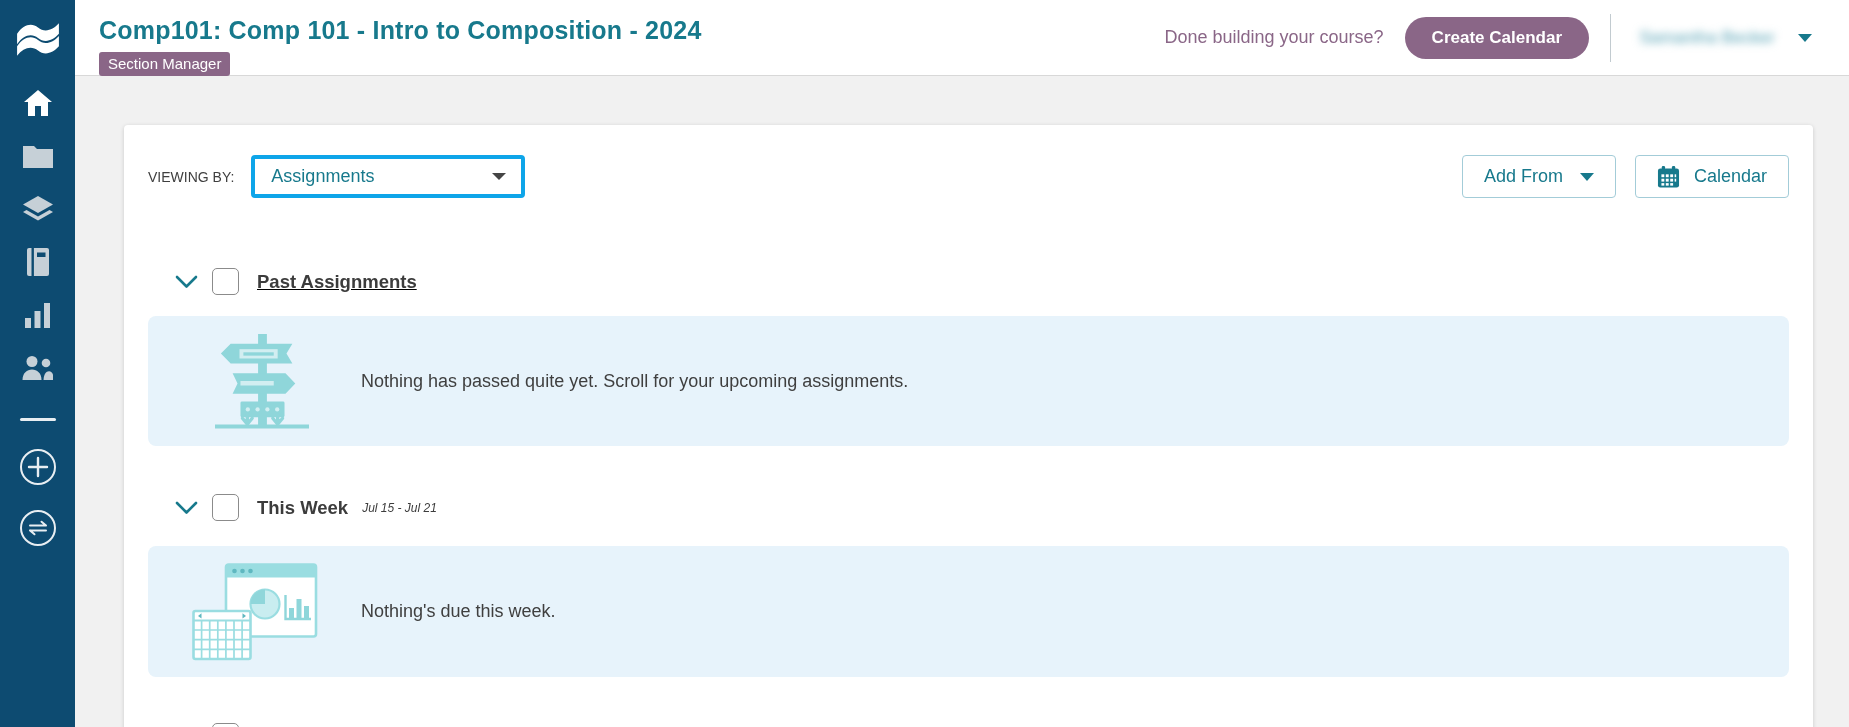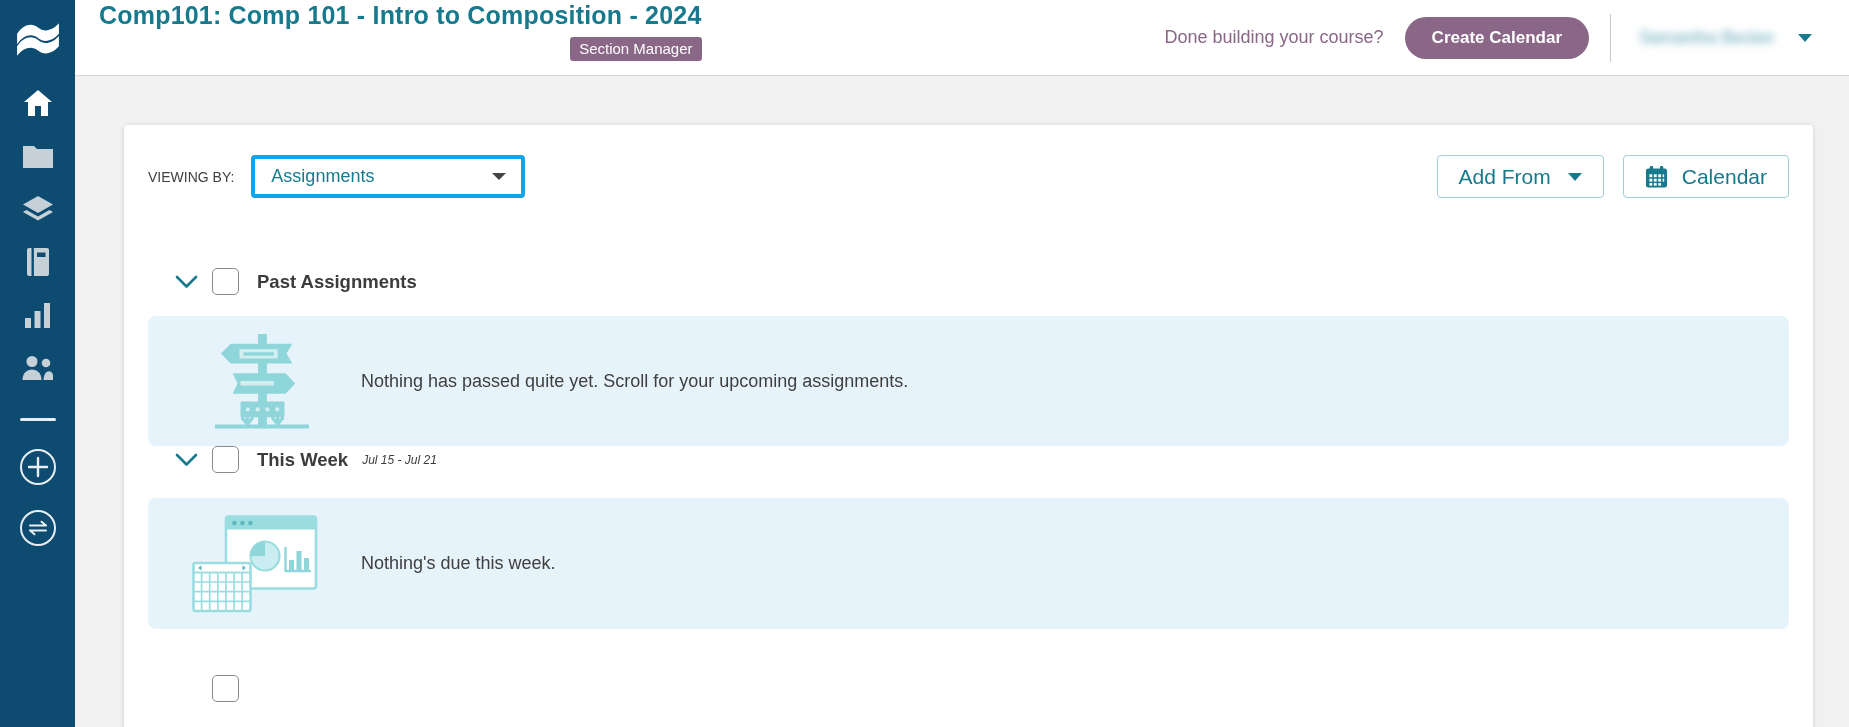--- a/index.html
+++ b/index.html
@@ -15,21 +15,21 @@
   .nav-icon { width:32px; height:30px; display:flex; align-items:center; justify-content:center; cursor:pointer; }
   .nav-divider { width:36px; height:3px; background:#e8eef2; border-radius:2px; margin:12px 0 4px; }
   .circle-btn { width:38px; height:38px; display:flex; align-items:center; justify-content:center; cursor:pointer; }
 
   
   .content { flex:1; display:flex; flex-direction:column; min-width:0; }
 
   
   .header { height:76px; background:#fff; border-bottom:1px solid #d8d8d8;
     display:flex; align-items:center; padding:0 33px 0 24px; flex-shrink:0; }
-  .header-left { align-self:flex-start; padding-top:1px;text-align:right; }
+  .header-left { align-self:flex-start; padding-top:16px; }
   .course-title { color:#17798c; font-size:25px; font-weight:700; letter-spacing:.2px; }
   .role-badge { display:inline-block; margin-top:7px; background:#8a6687; color:#fff;
     font-size:15px; padding:3px 9px 4px; border-radius:3px; }
   .header-right { margin-left:auto; display:flex; align-items:center; gap:21px; }
   .prompt { color:#8a6687; font-size:18px; }
   .create-btn { background:#8a6687; color:#fff; font-size:17px; font-weight:700;
     border:none; border-radius:22px; padding:11px 27px; cursor:pointer; }
   .v-divider { width:1px; height:48px; background:#c2cbd0; }
   .user-menu { display:flex; align-items:center; gap:16px; cursor:pointer; padding-right:4px; }
   .user-name { color:#4d9db1; font-size:17px; filter:blur(4px); min-width:150px; text-align:center; }
@@ -43,27 +43,27 @@
     box-shadow:0 1px 4px rgba(0,0,0,.16); padding:30px 24px 40px; height:860px; }
 
   .toolbar { display:flex; align-items:center; }
   .viewing-label { font-size:14px; color:#3f3f3f; margin-right:17px; }
   .select-box { width:274px; height:43px; border:4px solid #0ea5e9; border-radius:4px;
     background:#fff; display:flex; align-items:center; justify-content:space-between;
     padding:0 15px 0 16px; cursor:pointer; }
   .select-value { color:#17798c; font-size:18px; }
   .toolbar-right { margin-left:auto; display:flex; gap:19px; }
   .btn-outline { height:43px; border:1px solid #a3ccd8; border-radius:4px; background:#fff;
-    color:#17798c; font-size:21px; display:flex; align-items:center; padding:0 21px; cursor:pointer; }
+    color:#17798c; font-size:18px; display:flex; align-items:center; padding:0 21px; cursor:pointer; }
   .btn-outline .gap-lg { margin-left:17px; }
   .cal-ico { margin-right:14px; display:flex; }
 
   .section-row { display:flex; align-items:center; margin-left:27px; }
-  .row-1 { margin-top:70px; }
-  .row-2 { }
+  .row-1 { margin-top:70px;text-decoration:underline; }
+  .row-2 { margin-top:48px; }
   .row-3 { margin-top:46px; }
   .chev { display:flex; cursor:pointer; }
   .checkbox { width:27px; height:27px; border:1.5px solid #8b8b8b; border-radius:5px;
     background:#fff; margin-left:14px; cursor:pointer; flex-shrink:0; }
   .section-title { margin-left:18px; font-size:18.5px; font-weight:700; color:#3c3c3c; }
   .section-dates { margin-left:14px; font-size:12px; font-style:italic; color:#3c3c3c; }
 
   .banner { background:#e7f3fb; border-radius:8px; display:flex; align-items:center; margin-top:21px; }
   .banner-1 { height:130px; }
   .banner-2 { height:131px; margin-top:25px; }

